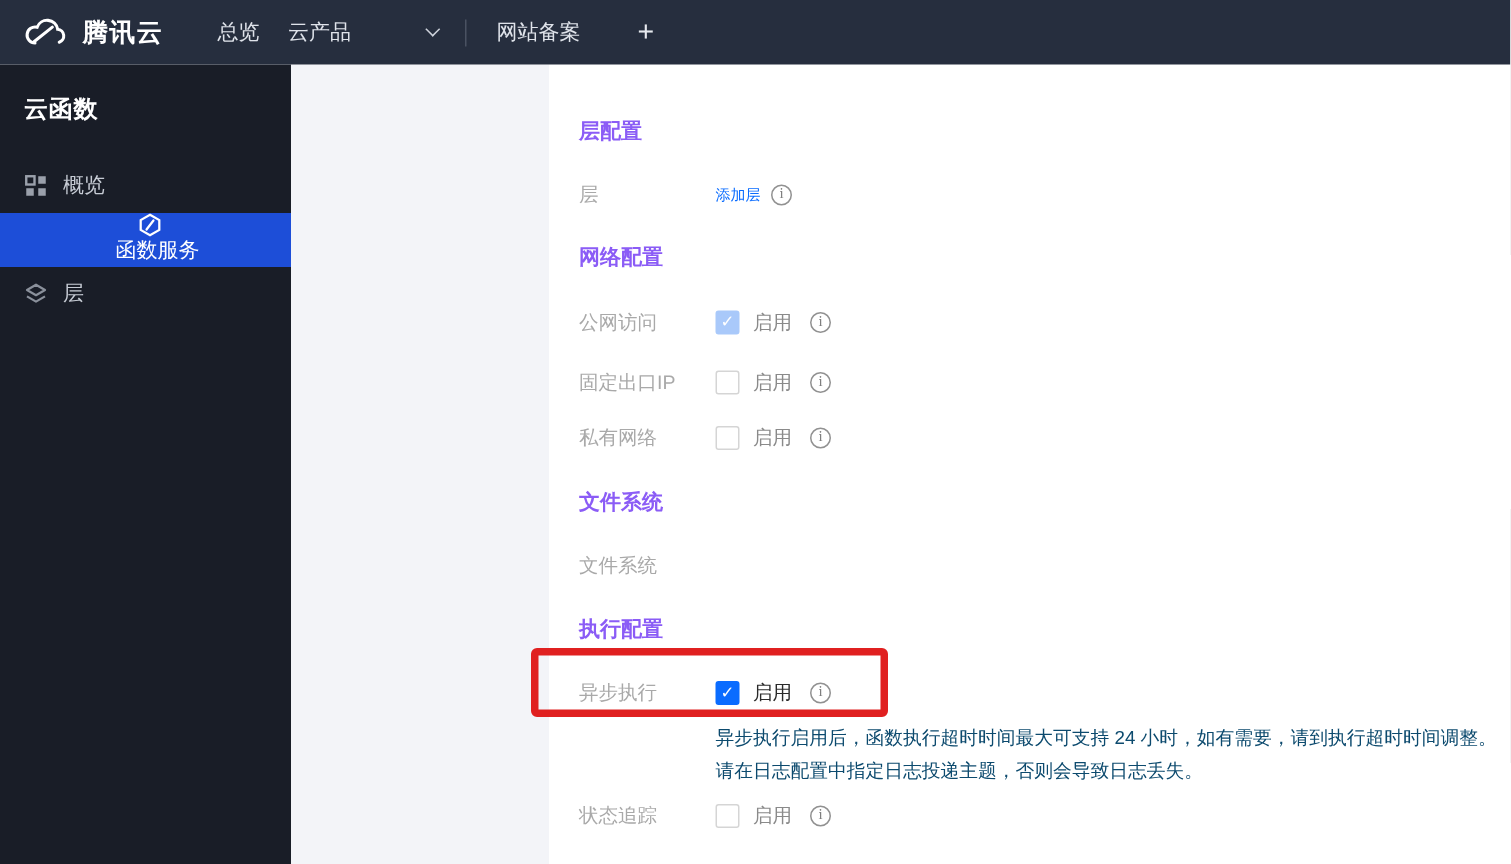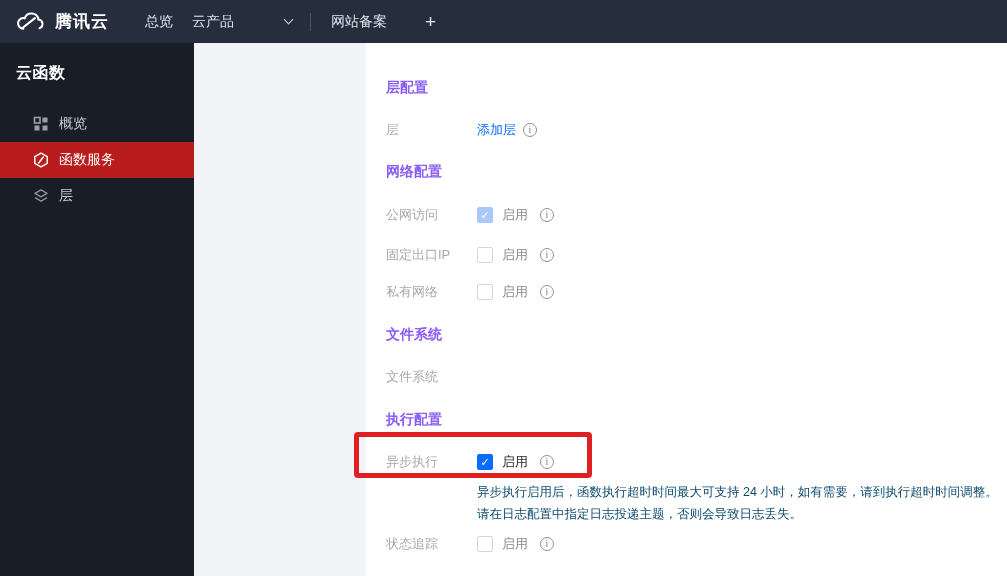--- a/index.html
+++ b/index.html
@@ -19,33 +19,33 @@
   .caret { width:7px; height:7px; border-right:1.5px solid #cdd2db; border-bottom:1.5px solid #cdd2db;
            transform:rotate(45deg); margin-left:7px; margin-top:-4px; }
   .tb-divider { width:1px; height:18px; background:#4a5262; margin-left:18px; }
   #nav-icp { margin-left:20px; }
   #nav-plus { margin-left:38px; font-size:19px; font-weight:400; color:#e6e9ee; }
 
   
   .sidebar { position:absolute; left:0; top:43px; width:194px; height:533px; background:#191d27; z-index:2; }
   .side-title { color:#ffffff; font-size:16px; font-weight:700; padding:20px 0 0 16px; letter-spacing:0.5px; }
   .side-menu { margin-top:22px; }
-  .side-item { height:36px; display:flex; align-items:center; padding-left:33px;
+  .side-item { height:36px; display:flex; align-items:center; padding-left:16px;
                font-size:14px; color:#c6cbd4; cursor:pointer; }
-  .side-item.selected { background:#b91c1c; color:#ffffff; }
+  .side-item.selected { background:#1d4ed8; color:#ffffff;flex-direction:column; }
   .side-icon { width:16px; height:16px; margin-right:10px; display:block; }
 
   
   .gray-strip { position:absolute; left:194px; top:43px; width:172px; height:533px; background:#f3f4f8; }
 
   
   .sec-title { position:absolute; left:386px; font-size:14px; font-weight:700; color:#8b5cf6; line-height:16px; }
   .form-row { position:absolute; left:386px; height:24px; display:flex; align-items:center; }
   .f-label { width:91px; font-size:13px; color:#a9a9a9; flex:0 0 91px; }
-  .lnk { color:#0a6cff; font-size:13px; cursor:pointer; text-decoration:none; }
+  .lnk { color:#0a6cff; font-size:10px; cursor:pointer; text-decoration:none; }
   .cb { width:16px; height:16px; border:1px solid #d5d5d5; background:#fff; border-radius:2px;
         margin-right:9px; cursor:pointer; flex:0 0 16px; }
   .cb.checked { background:#0a6cff; border-color:#0a6cff; }
   .cb.checked::after { content:"✓"; color:#fff; font-size:11px; font-weight:700; display:block;
                        text-align:center; line-height:14px; }
   .cb.checked.disabled { background:#a9c9fa; border-color:#a9c9fa; cursor:default; }
   .enable { font-size:13px; color:#8a8a8a; margin-right:12px; }
   .enable.dark { color:#2a2a2a; }
   .info { width:14px; height:14px; border:1px solid #919191; border-radius:50%; color:#7f7f7f;
           font-size:10px; line-height:12px; text-align:center; cursor:pointer; flex:0 0 14px; }

